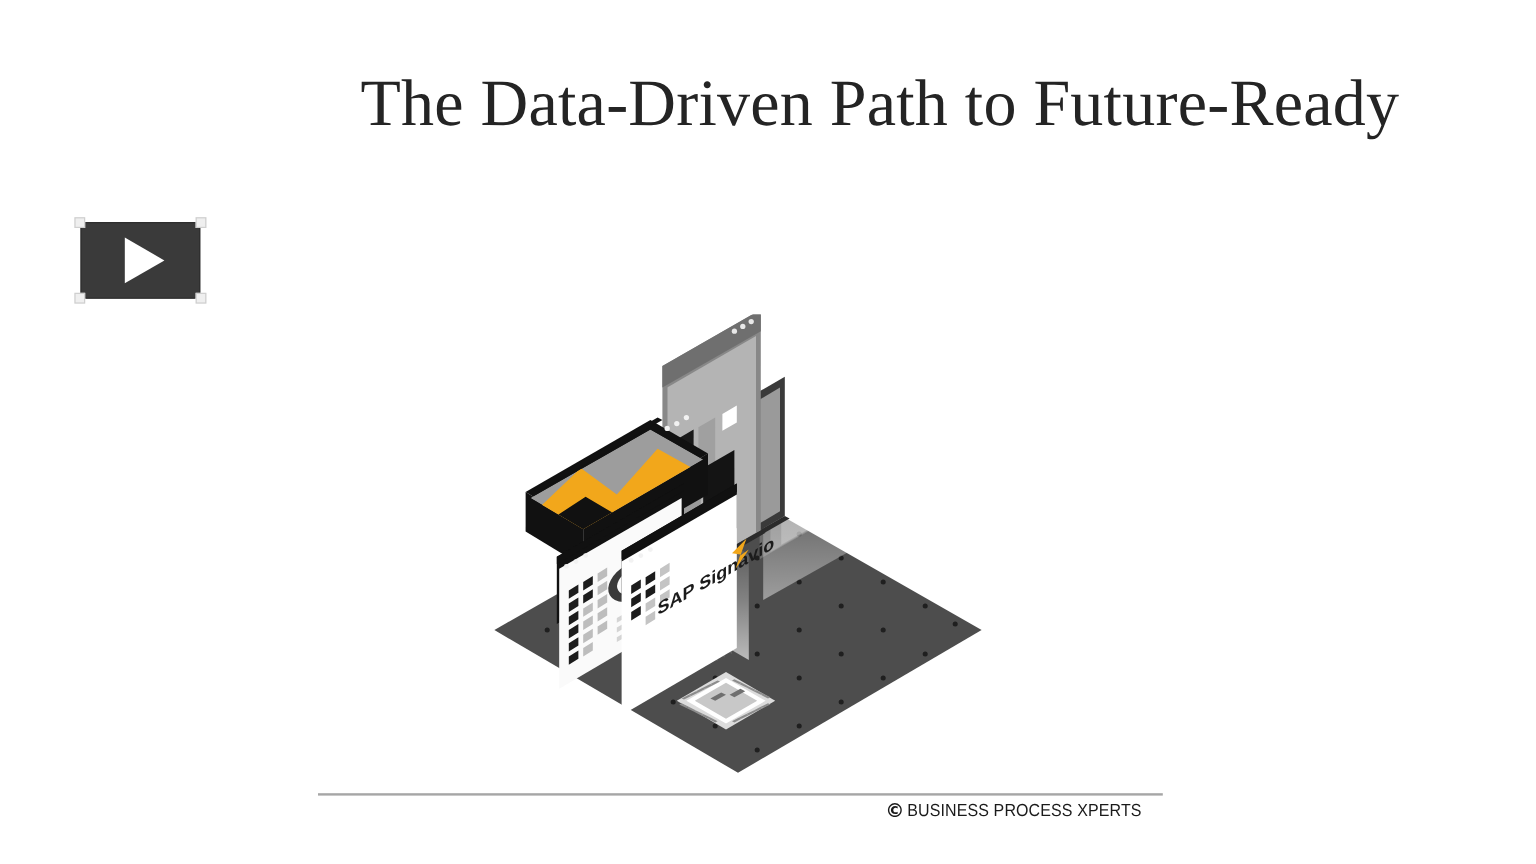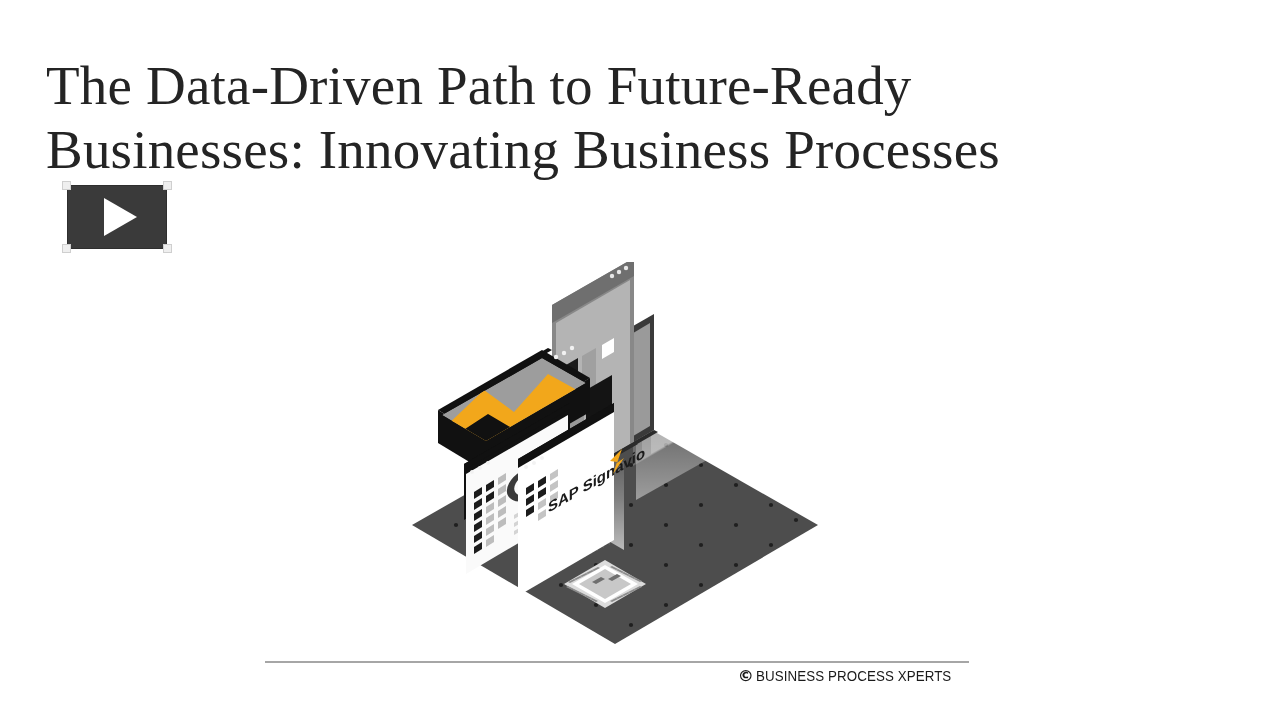--- a/index.html
+++ b/index.html
@@ -18,20 +18,21 @@
     background: #ffffff;
     overflow: hidden;
   }
 
   
   #title-block {
     position: absolute;
     left: 46px;
     top: 54px;
     width: 1120px;
+    text-align: right;
   }
   .title-line {
     font-family: "Liberation Serif", "DejaVu Serif", serif;
     font-size: 55px;
     line-height: 64px;
     color: #242424;
     letter-spacing: 0.2px;
     white-space: nowrap;
   }
 
@@ -120,21 +121,20 @@
     white-space: nowrap;
   }
 </style>
 </head>
 <body>
 
 <div id="slide">
 
   <div id="title-block">
     <div class="title-line">The Data-Driven Path to Future-Ready</div>
-    <div class="title-line">Businesses: Innovating Business Processes</div>
   </div>
 
   <div id="media-object">
     <div id="play-button">
       <div id="play-triangle"></div>
     </div>
     <div class="sel-handle sel-tl"></div>
     <div class="sel-handle sel-tr"></div>
     <div class="sel-handle sel-bl"></div>
     <div class="sel-handle sel-br"></div>

